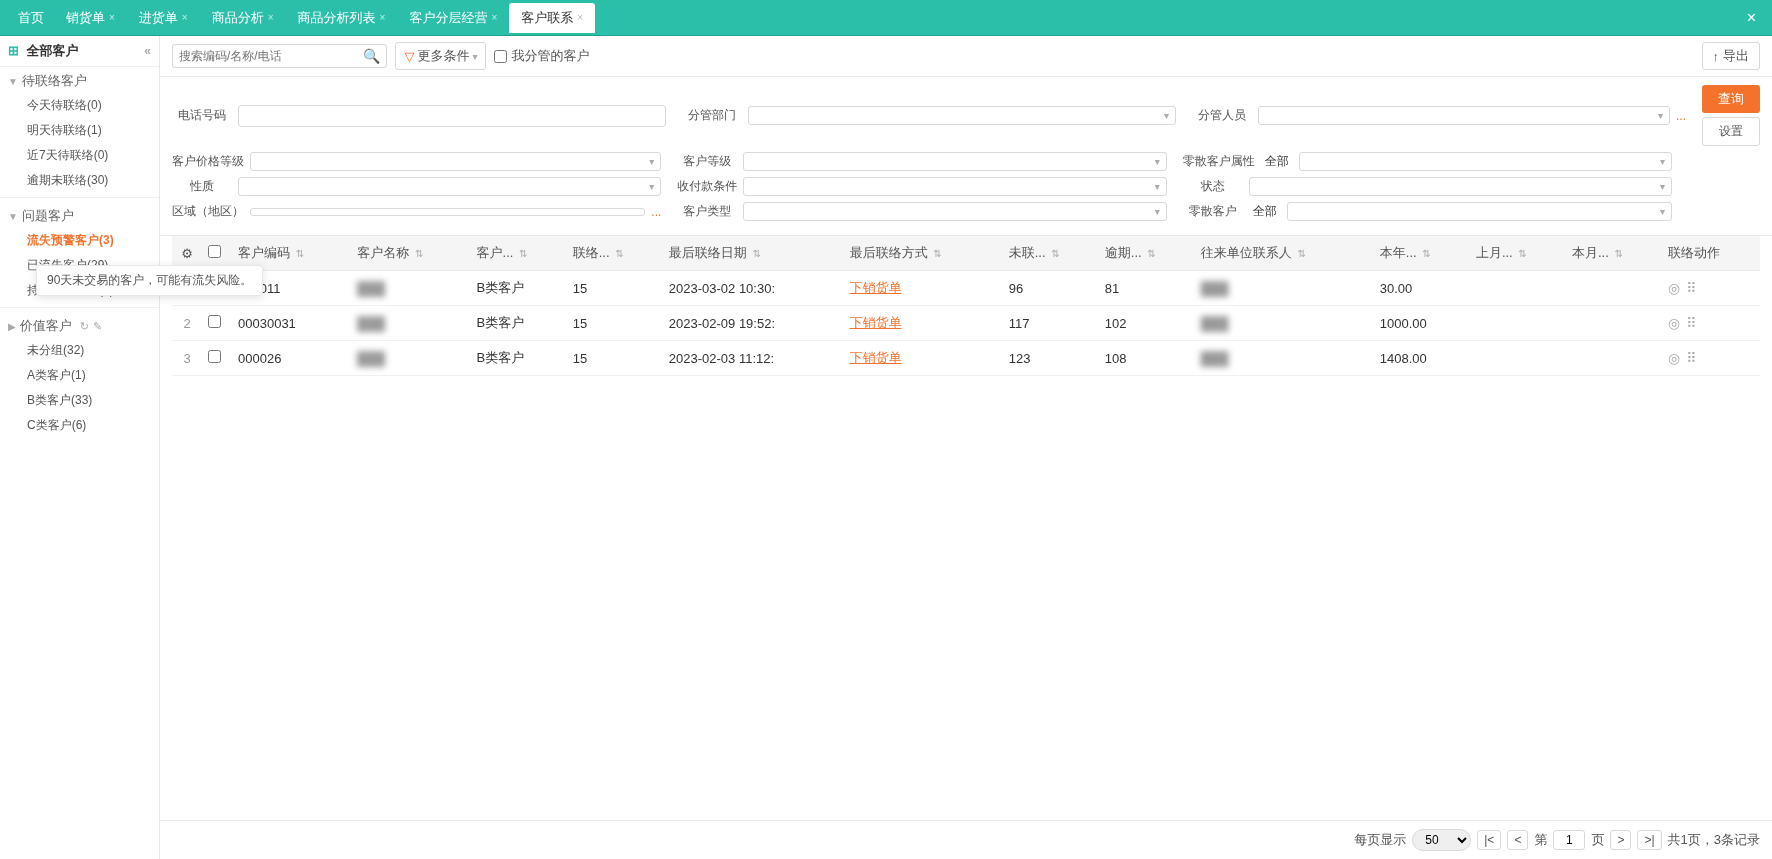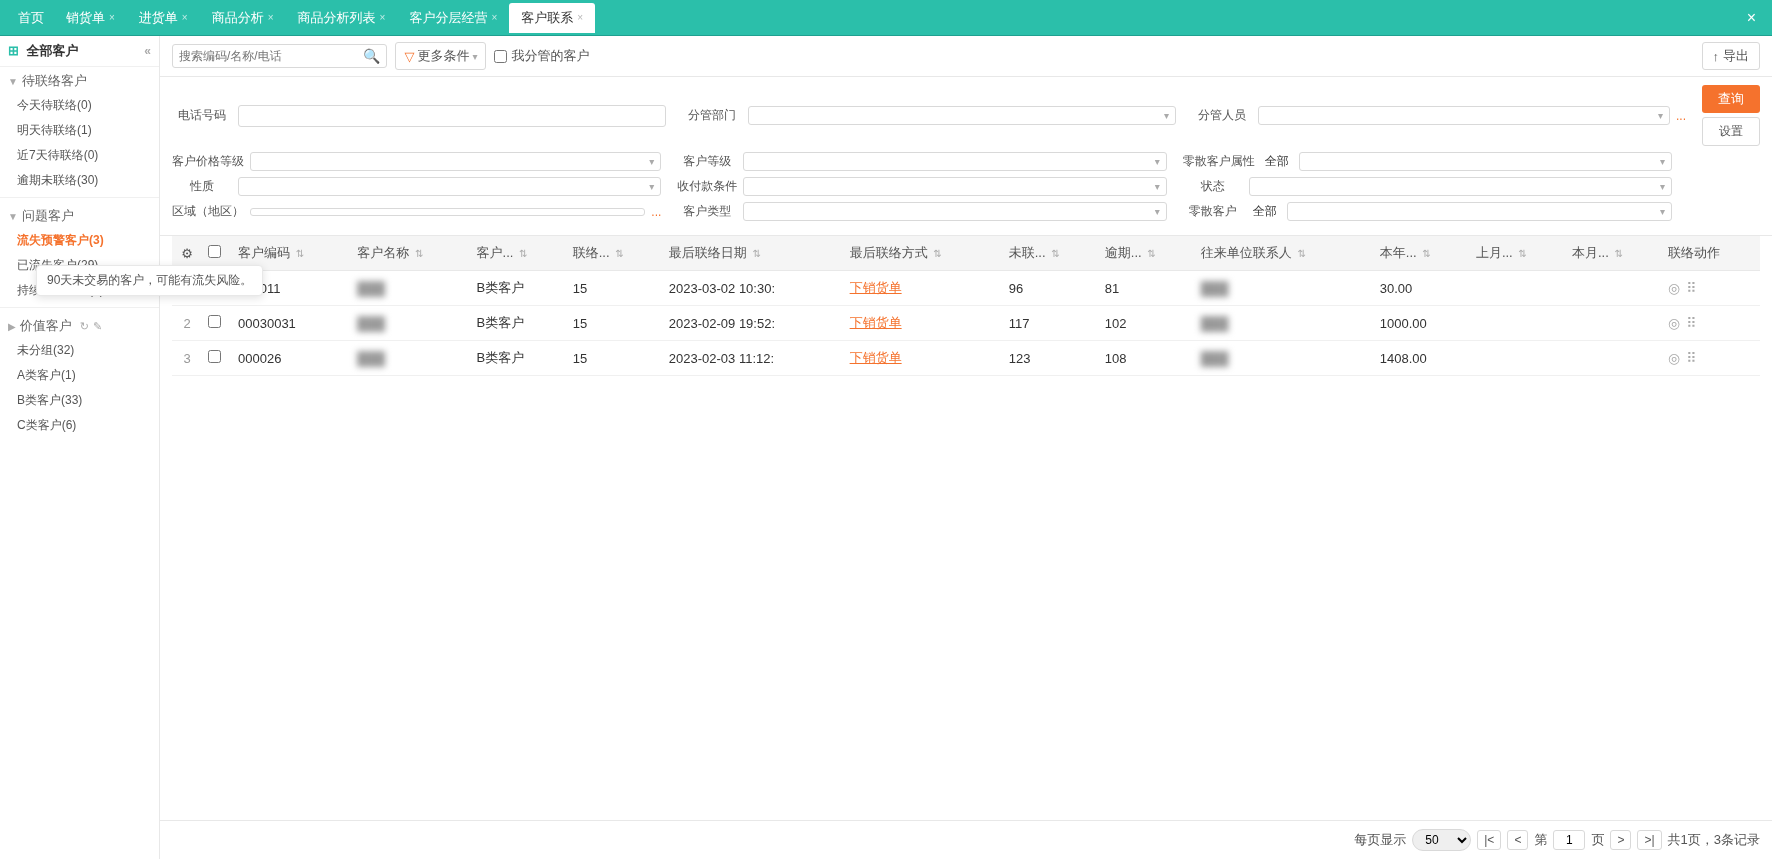--- a/index.html
+++ b/index.html
@@ -73,24 +73,23 @@
 
     .sidebar-group { padding: 0; }
     .sidebar-group-title {
       display: flex; align-items: center; gap: 4px;
       padding: 5px 8px 3px 8px;
       color: #666; font-size: 12px; cursor: pointer;
       user-select: none;
     }
     .sidebar-group-title .arrow { font-size: 10px; color: #aaa; }
     .sidebar-item {
-      padding: 4px 8px 4px 8px;
+      padding: 4px 8px 4px 27px;
       color: #555; font-size: 12px; cursor: pointer;
       white-space: nowrap;
-      margin-left: 9px;
     }
     .sidebar-item.active { color: #f5722d; font-weight: bold; }
 
     .sidebar-divider { height: 1px; background: #f0f0f0; margin: 4px 0; }
 
     
     .tooltip-box {
       position: absolute;
       left: 36px;
       top: 265px;

